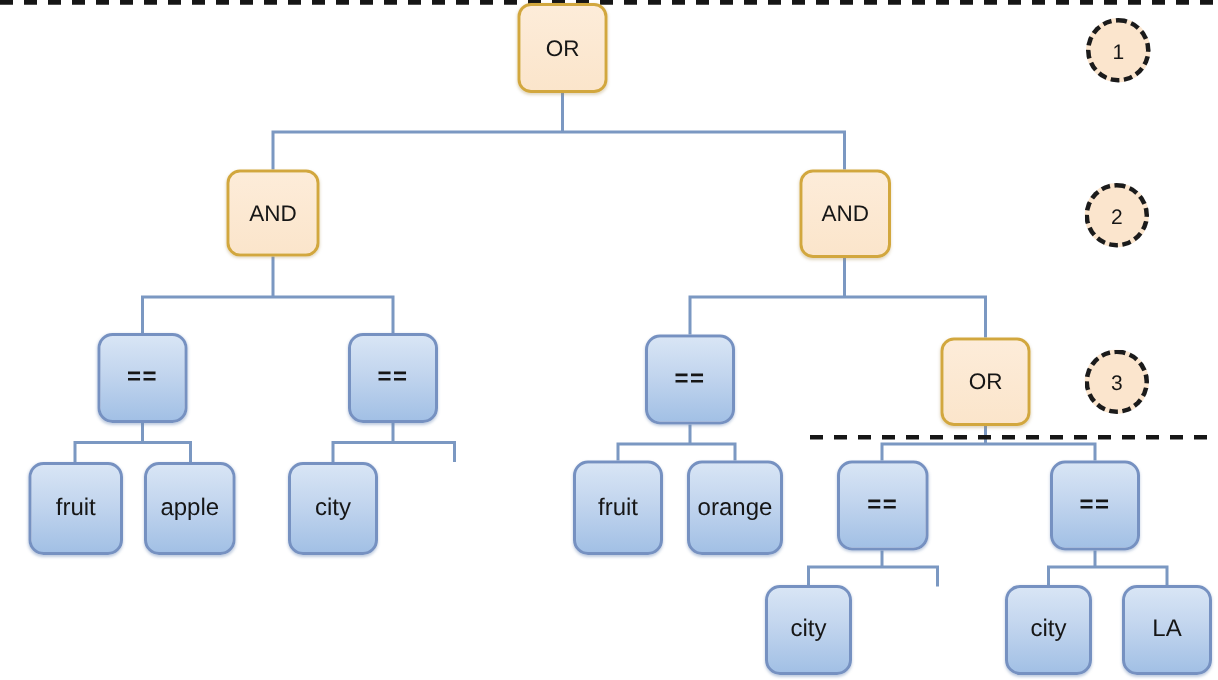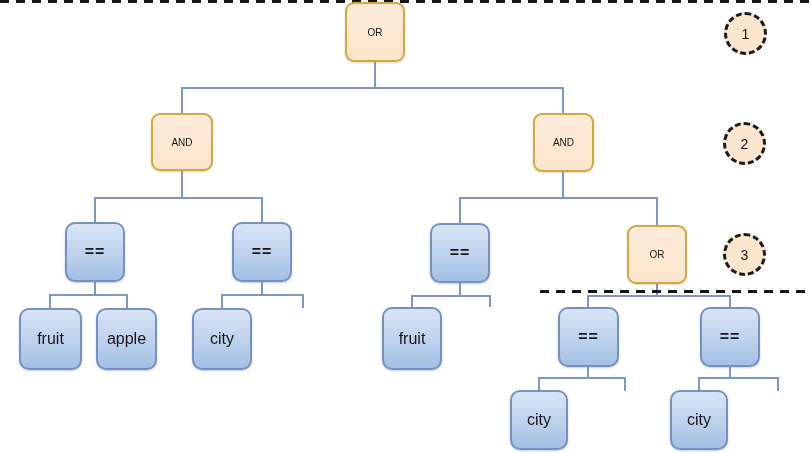--- a/index.html
+++ b/index.html
@@ -33,21 +33,21 @@
     align-items: center;
     justify-content: center;
     box-sizing: border-box;
     color: #161616;
     z-index: 3;
   }
   .gate {
     background: linear-gradient(180deg, #fdecd9 0%, #fbe5cb 100%);
     border: 2px solid #d2a73e;
     border-radius: 9px;
-    font-size: 10px;
+    font-size: 15px;
     box-shadow: 0 1px 2px rgba(170, 140, 80, 0.35);
   }
   .blue {
     background: linear-gradient(180deg, #d8e5f5 0%, #c2d5ee 45%, #a2c0e5 100%);
     border: 2px solid #7691c1;
     border-radius: 10px;
     font-size: 16px;
     box-shadow: 0 1px 2px rgba(110, 140, 185, 0.45);
   }
   .op {
@@ -113,24 +113,26 @@
 
   <div class="node blue" style="left:19px; top:308px; width:63px; height:62px;">fruit</div>
 
   <div class="node blue" style="left:96px; top:308px; width:61px; height:62px;">apple</div>
 
   <div class="node blue" style="left:192px; top:308px; width:60px; height:62px;">city</div>
 
 
   <div class="node blue" style="left:382px; top:307px; width:60px; height:63px;">fruit</div>
 
+  <div class="node blue" style="left:458px; top:307px; width:64px; height:63px;">orange</div>
 
   <div class="node blue op" style="left:558px; top:307px; width:61px; height:60px;">==</div>
 
   <div class="node blue op" style="left:700px; top:307px; width:60px; height:60px;">==</div>
 
   <div class="node blue" style="left:510px; top:390px; width:58px; height:60px;">city</div>
 
 
   <div class="node blue" style="left:670px; top:390px; width:58px; height:60px;">city</div>
 
+  <div class="node blue" style="left:748px; top:390px; width:60px; height:60px;">LA</div>
 
 </div>
 
 </body></html>

